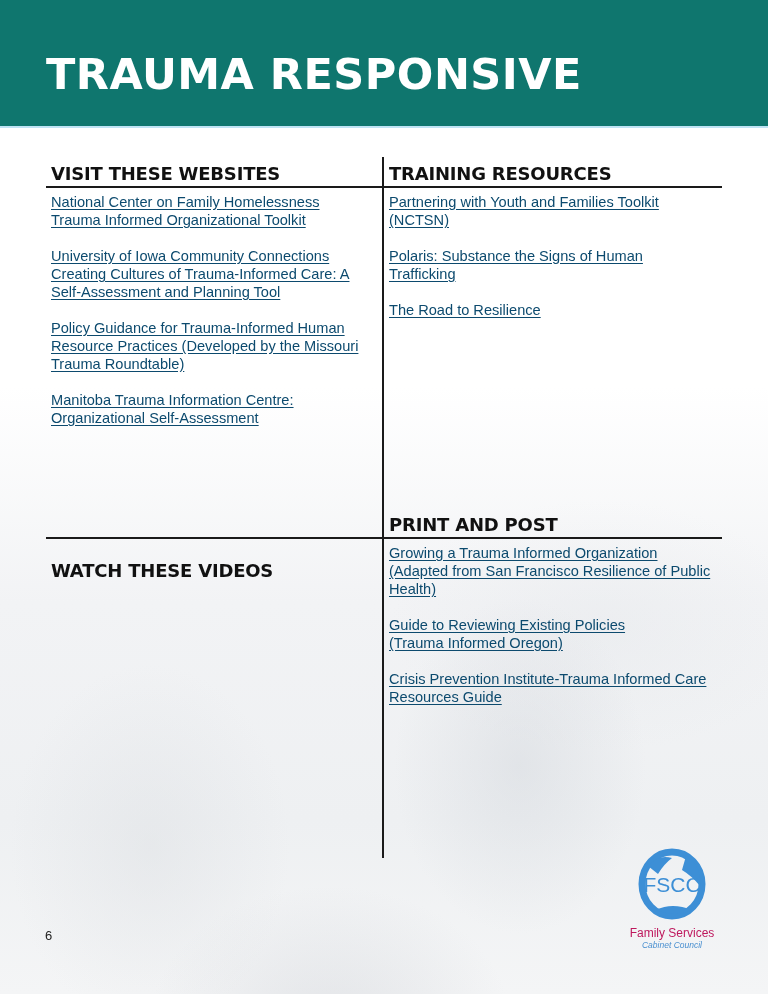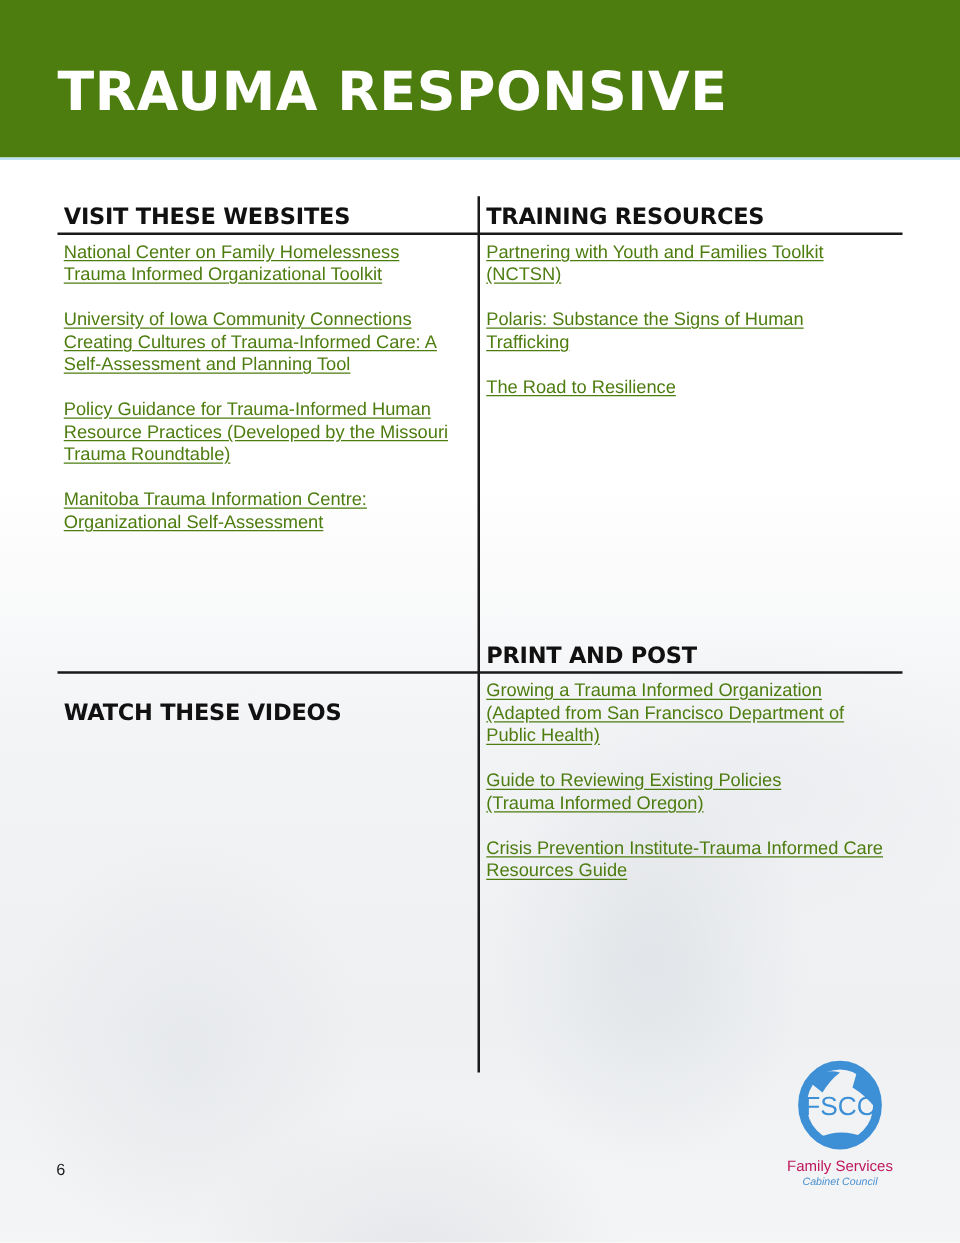--- a/index.html
+++ b/index.html
@@ -13,21 +13,21 @@
       position: absolute; left: 0; top: 126px; width: 768px; height: 868px;
       background:
         radial-gradient(ellipse 180px 240px at 520px 640px, rgba(200,205,212,0.35), rgba(255,255,255,0) 70%),
         radial-gradient(ellipse 260px 200px at 330px 900px, rgba(205,208,214,0.45), rgba(255,255,255,0) 70%),
         radial-gradient(ellipse 200px 260px at 150px 720px, rgba(215,218,222,0.35), rgba(255,255,255,0) 70%),
         radial-gradient(ellipse 300px 180px at 600px 500px, rgba(225,228,232,0.35), rgba(255,255,255,0) 70%),
         linear-gradient(180deg, #ffffff 0%, #ffffff 30%, #f2f3f5 55%, #eef0f2 80%, #f4f5f6 100%);
     }
     .header {
       position: absolute; left: 0; top: 0; width: 768px; height: 126px;
-      background: #4d7c0f;
+      background: #0f766e;
     }
     .header-line {
       position: absolute; left: 0; top: 126px; width: 768px; height: 2px;
       background: #bfe3f4;
     }
     .page-title {
       position: absolute; left: 46px; top: 50px;
       font-family: "DejaVu Sans", sans-serif;
       font-weight: bold; font-size: 43px; color: #ffffff;
       letter-spacing: 0.5px; line-height: 48px;
@@ -44,21 +44,21 @@
       font-family: "DejaVu Sans", sans-serif;
       font-weight: bold; font-size: 18px; color: #111111;
       line-height: 22px; height: 28px; padding-top: 4px;
       letter-spacing: -0.2px;
     }
     .links { margin-top: 6px; }
     .link {
       display: block;
       font-family: "Liberation Sans", sans-serif;
       font-size: 14.6px; line-height: 18px;
-      color: #4d7c0f; text-decoration: underline;
+      color: #0c4a6e; text-decoration: underline;
       text-underline-offset: 2px;
       margin-bottom: 18px; cursor: pointer;
     }
     .page-number {
       position: absolute; left: 45px; top: 928px;
       font-size: 13px; color: #222;
     }
     .logo {
       position: absolute; left: 618px; top: 846px; width: 108px; height: 110px;
     }
@@ -105,21 +105,21 @@
   </div>
 </div>
 
 <div class="section" style="left:51px; top:510px;margin-top:46px;">
   <h2 class="section-title">WATCH THESE VIDEOS</h2>
 </div>
 
 <div class="section" style="left:389px; top:510px;">
   <h2 class="section-title">PRINT AND POST</h2>
   <div class="links">
-    <a class="link" style="width:330px">Growing a Trauma Informed Organization (Adapted from San Francisco Department of Public Health)</a>
+    <a class="link" style="width:330px">Growing a Trauma Informed Organization (Adapted from San Francisco Resilience of Public Health)</a>
     <a class="link" style="width:290px">Guide to Reviewing Existing Policies (Trauma Informed Oregon)</a>
     <a class="link" style="width:330px">Crisis Prevention Institute-Trauma Informed Care Resources Guide</a>
   </div>
 </div>
 
 <div class="page-number">6</div>
 
 <div class="logo">
   <svg width="72" height="76" viewBox="0 0 72 76">
     <ellipse cx="36" cy="38" rx="30" ry="32" fill="none" stroke="#3d8fd6" stroke-width="7"></ellipse>

